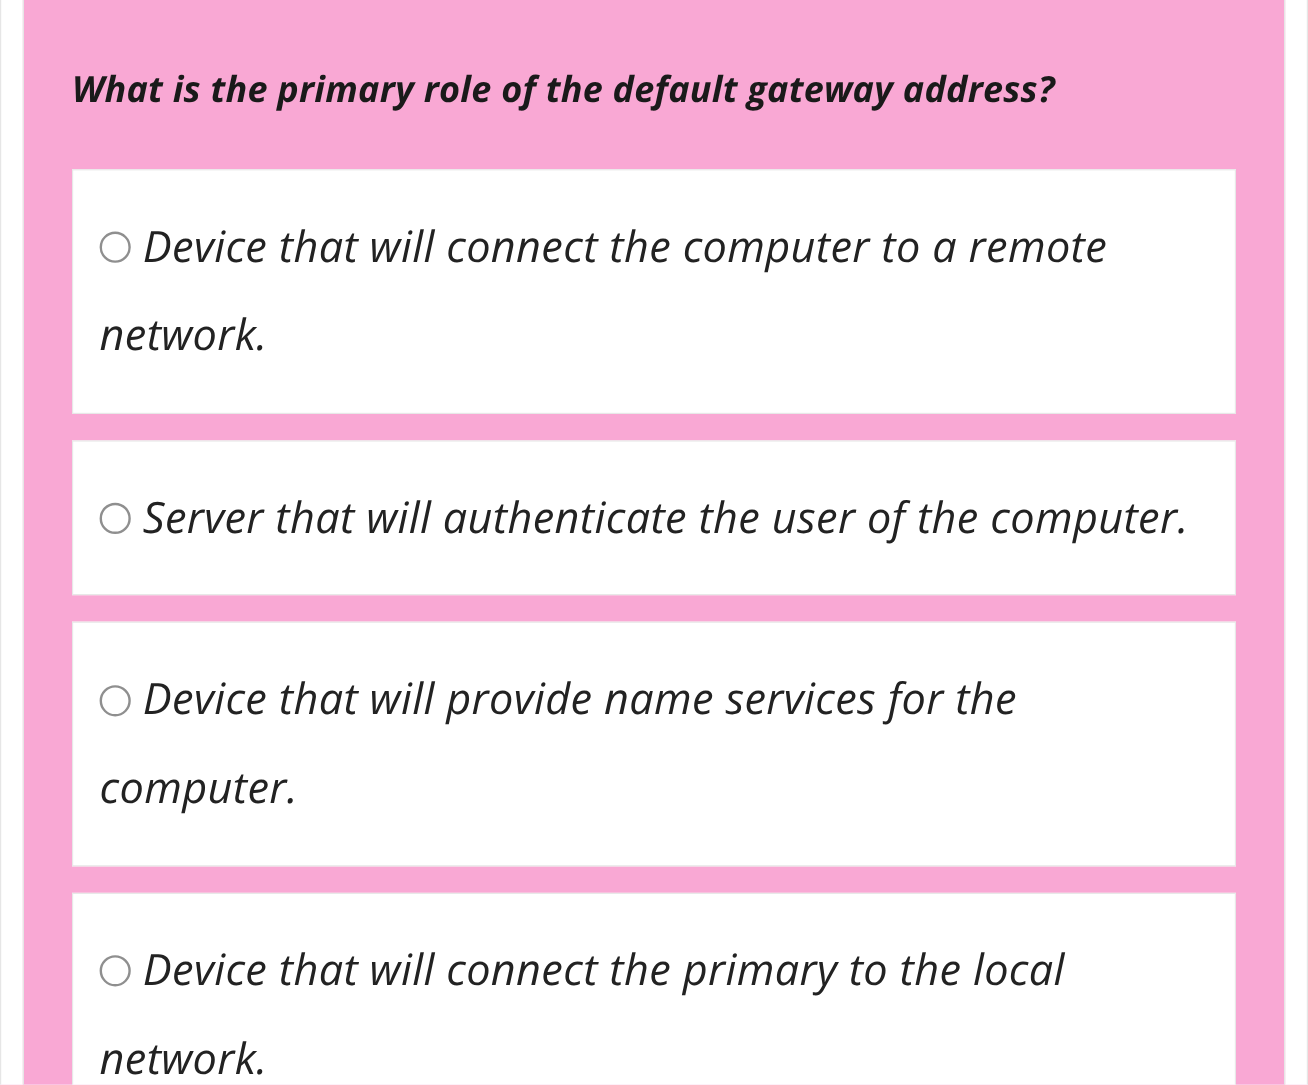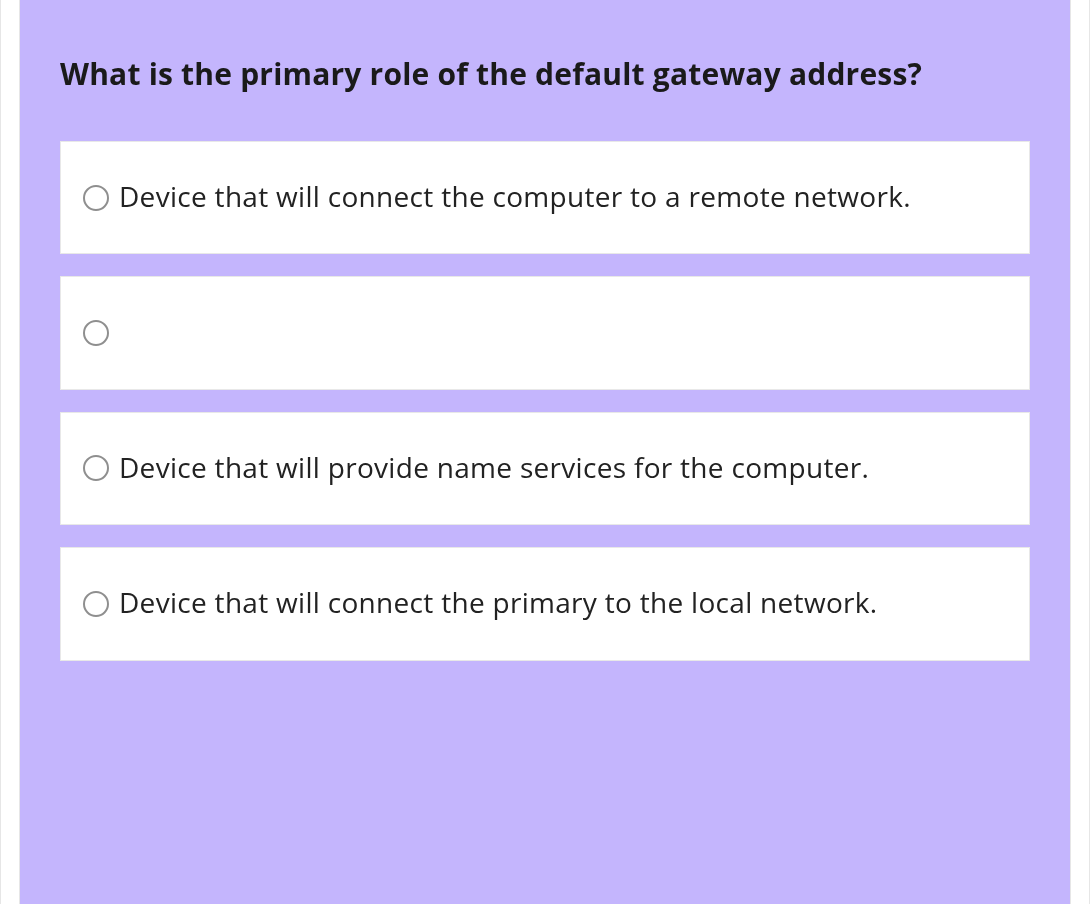--- a/index.html
+++ b/index.html
@@ -22,35 +22,36 @@
       width: 1090px;
       height: 904px;
       border-left: 1px solid #e6e6e6;
       border-right: 1px solid #e6e6e6;
       padding: 0 18px;
     }
     .card {
       border: 1px solid #e6e6e6;
       border-top: none;
       border-bottom: none;
-      background: #c4b5fd;
+      background: #f9a8d4;
       padding: 48px 40px 0 40px;
       height: 100%;
+      font-style: italic;
     }
     .question {
       font-size: 30px;
       font-weight: 700;
       color: #1a1a1a;
       line-height: 1.7;
       letter-spacing: 0.2px;
       margin-bottom: 42px;
     }
     
     .option-inner {
-      font-size: 28px;
+      font-size: 36px;
       color: #222222;
       line-height: 2.05;
       letter-spacing: 0.3px;
     }
     .radio-inline {
       display: inline-block;
       width: 26px;
       height: 26px;
       border: 2.4px solid #8f8f8f;
       border-radius: 50%;
@@ -75,21 +76,21 @@
     <div class="question">What is the primary role of the default gateway address?</div>
 
     <div class="option-block">
       <div class="option-inner">
         <span class="radio-inline"></span><span>Device that will connect the computer to a remote network.</span>
       </div>
     </div>
 
     <div class="option-block">
       <div class="option-inner">
-        <span class="radio-inline"></span>
+        <span class="radio-inline"></span><span>Server that will authenticate the user of the computer.</span>
       </div>
     </div>
 
     <div class="option-block">
       <div class="option-inner">
         <span class="radio-inline"></span><span>Device that will provide name services for the computer.</span>
       </div>
     </div>
 
     <div class="option-block">

